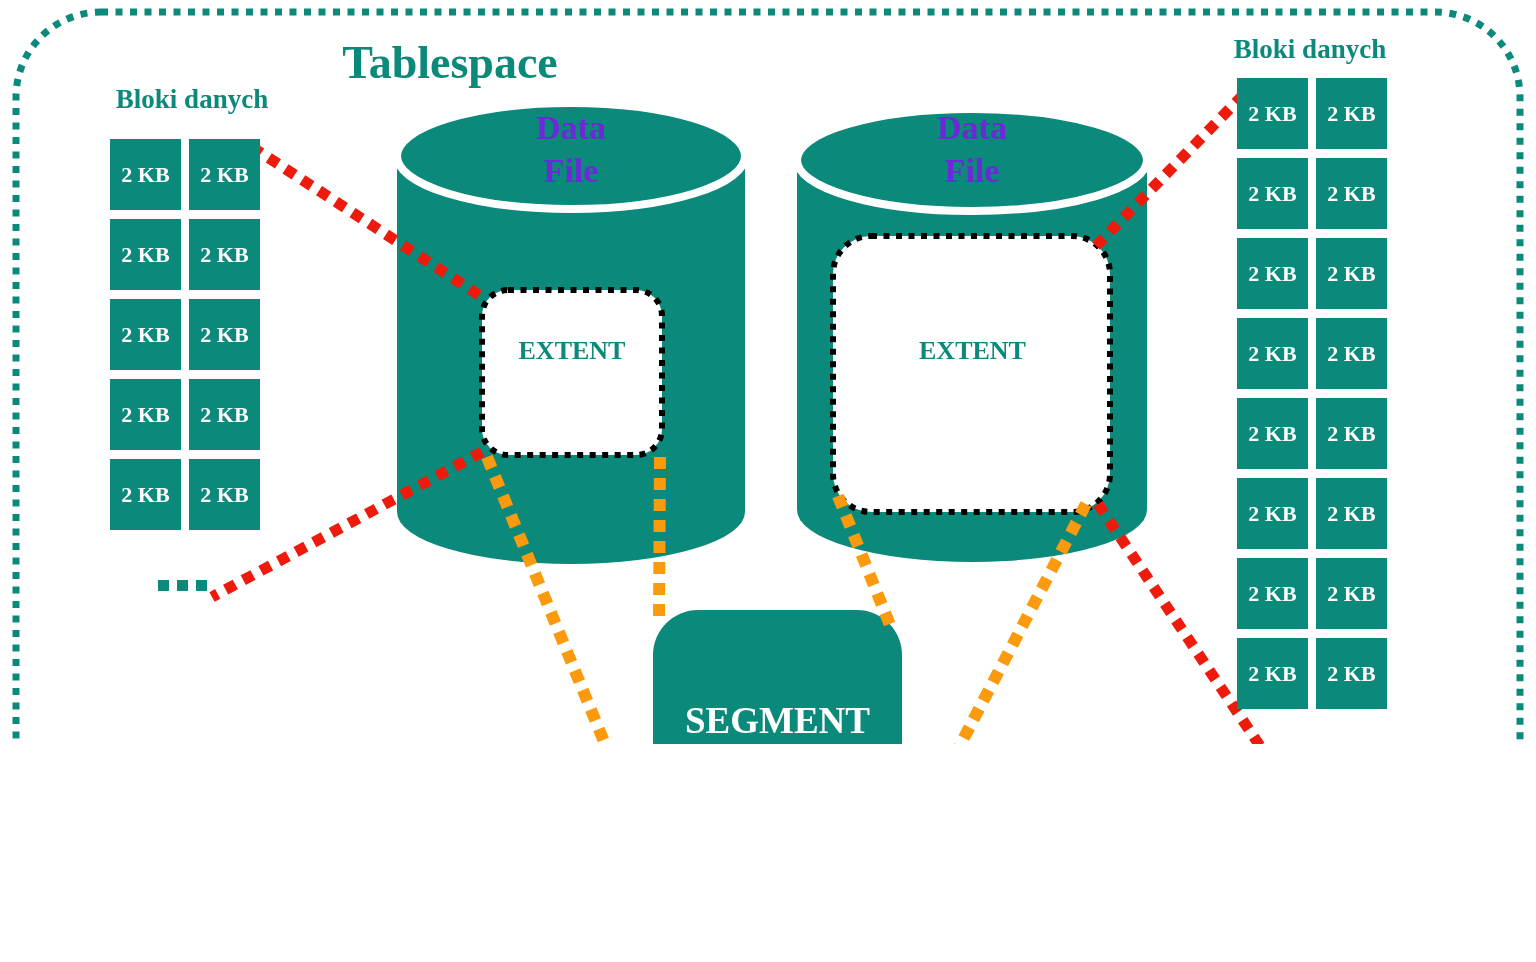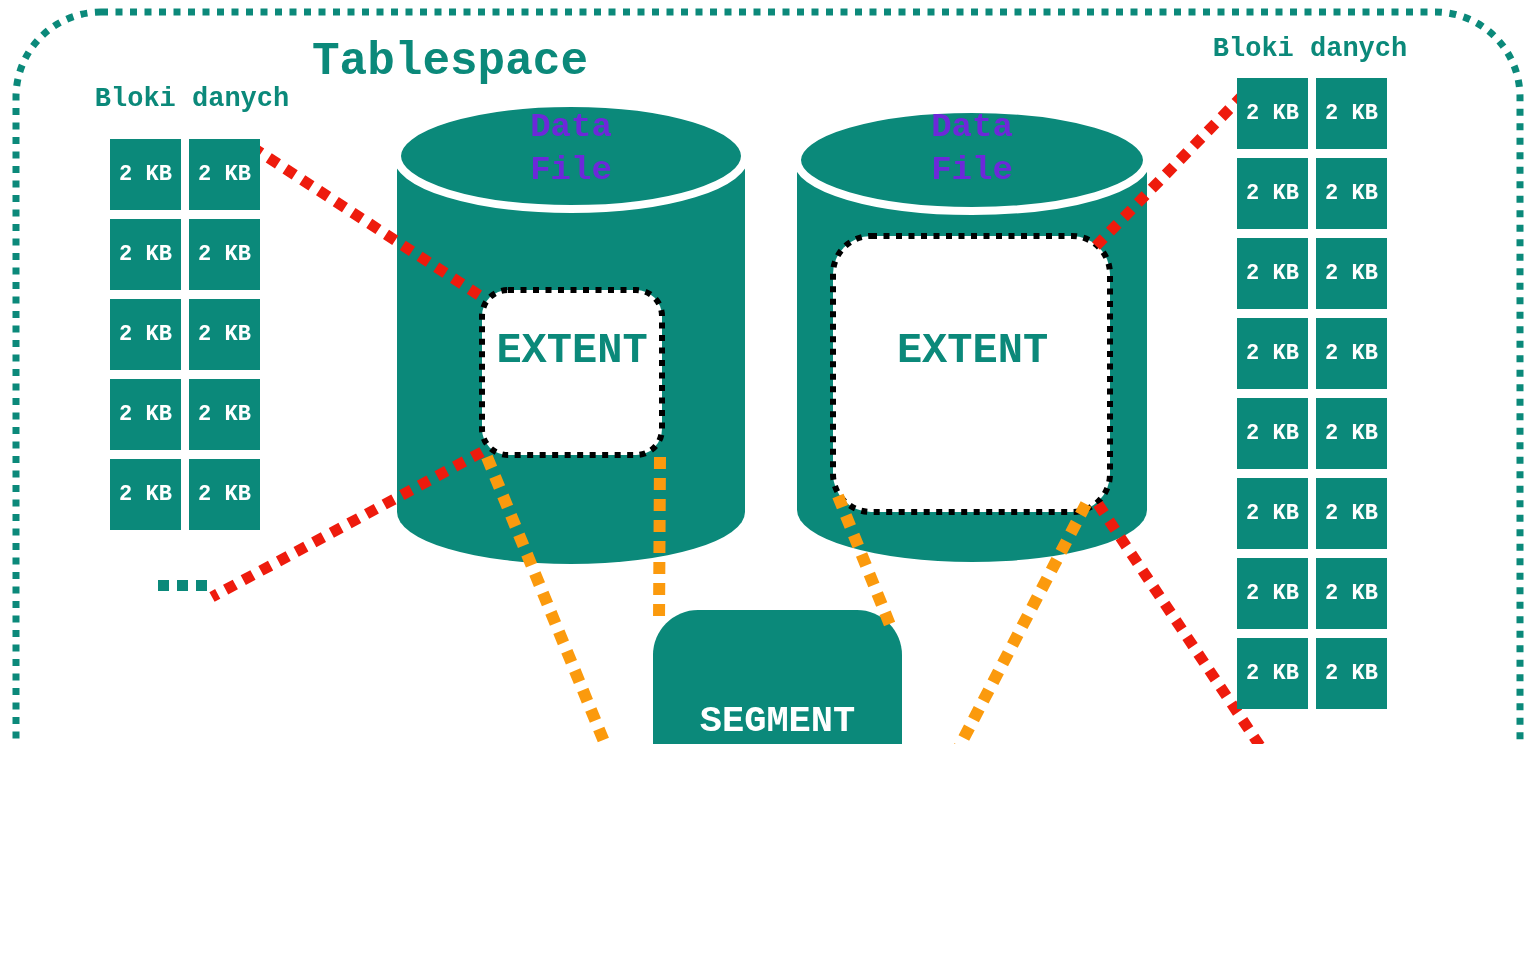--- a/index.html
+++ b/index.html
@@ -1,39 +1,39 @@
 <!DOCTYPE html>
 <html style="--teal: #0b897a; --red: #ee1b0d; --orange: #fb9a0d; --white: #ffffff; --black: #000000;"><head>
 <meta charset="utf-8">
 <style>
   html,body{margin:0;padding:0;background:#fff;}
   .canvas{
     position:relative;width:1536px;height:744px;background:#fff;overflow:hidden;
-    font-family:Liberation Mono, monospace;
+    font-family:Liberation Serif, serif;
   }
   .canvas svg{position:absolute;left:0;top:0;width:1536px;height:962px;}
 
   
   .outer-border{fill:none;stroke:var(--teal);stroke-width:7;stroke-dasharray:7 7.5;}
   .cyl{fill:var(--teal);}
   .cyl-top{fill:var(--teal);stroke:#fff;stroke-width:8;}
   .extent-box{fill:#fff;stroke:#000;stroke-width:6;stroke-dasharray:6 6.5;}
   .segment-box{fill:var(--teal);}
   .line-red{fill:none;stroke:var(--red);stroke-width:11;stroke-dasharray:11 9;}
   .line-orange{fill:none;stroke:var(--orange);stroke-width:12;stroke-dasharray:12 9;}
 
   
   .label{position:absolute;text-align:center;font-weight:bold;color:var(--teal);}
   .title{left:250px;top:36px;width:400px;font-size:46px;letter-spacing:0px;}
   .bloki-left{left:92px;top:84px;width:200px;font-size:27px;}
   .bloki-right{left:1210px;top:34px;width:200px;font-size:27px;}
   .df{color:#6d28d9;font-size:34px;line-height:43px;}
   .df-left{left:471px;top:106px;width:200px;}
   .df-right{left:872px;top:106px;width:200px;}
-  .ext{font-size:42px;line-height:40px;}
+  .ext{font-size:26px;line-height:40px;}
   .ext-left{left:482px;top:331px;width:180px;}
   .ext-right{left:880px;top:331px;width:185px;}
   .segment-label{left:653px;top:698px;width:249px;color:#fff;font-size:37px;line-height:46px;}
   .segment-label .line2{font-size:43px;}
 
   
   .grid{position:absolute;display:grid;grid-template-columns:repeat(2,71px);gap:9px 8px;}
   .grid-left{left:110px;top:139px;}
   .grid-right{left:1237px;top:78px;}
   .block{

